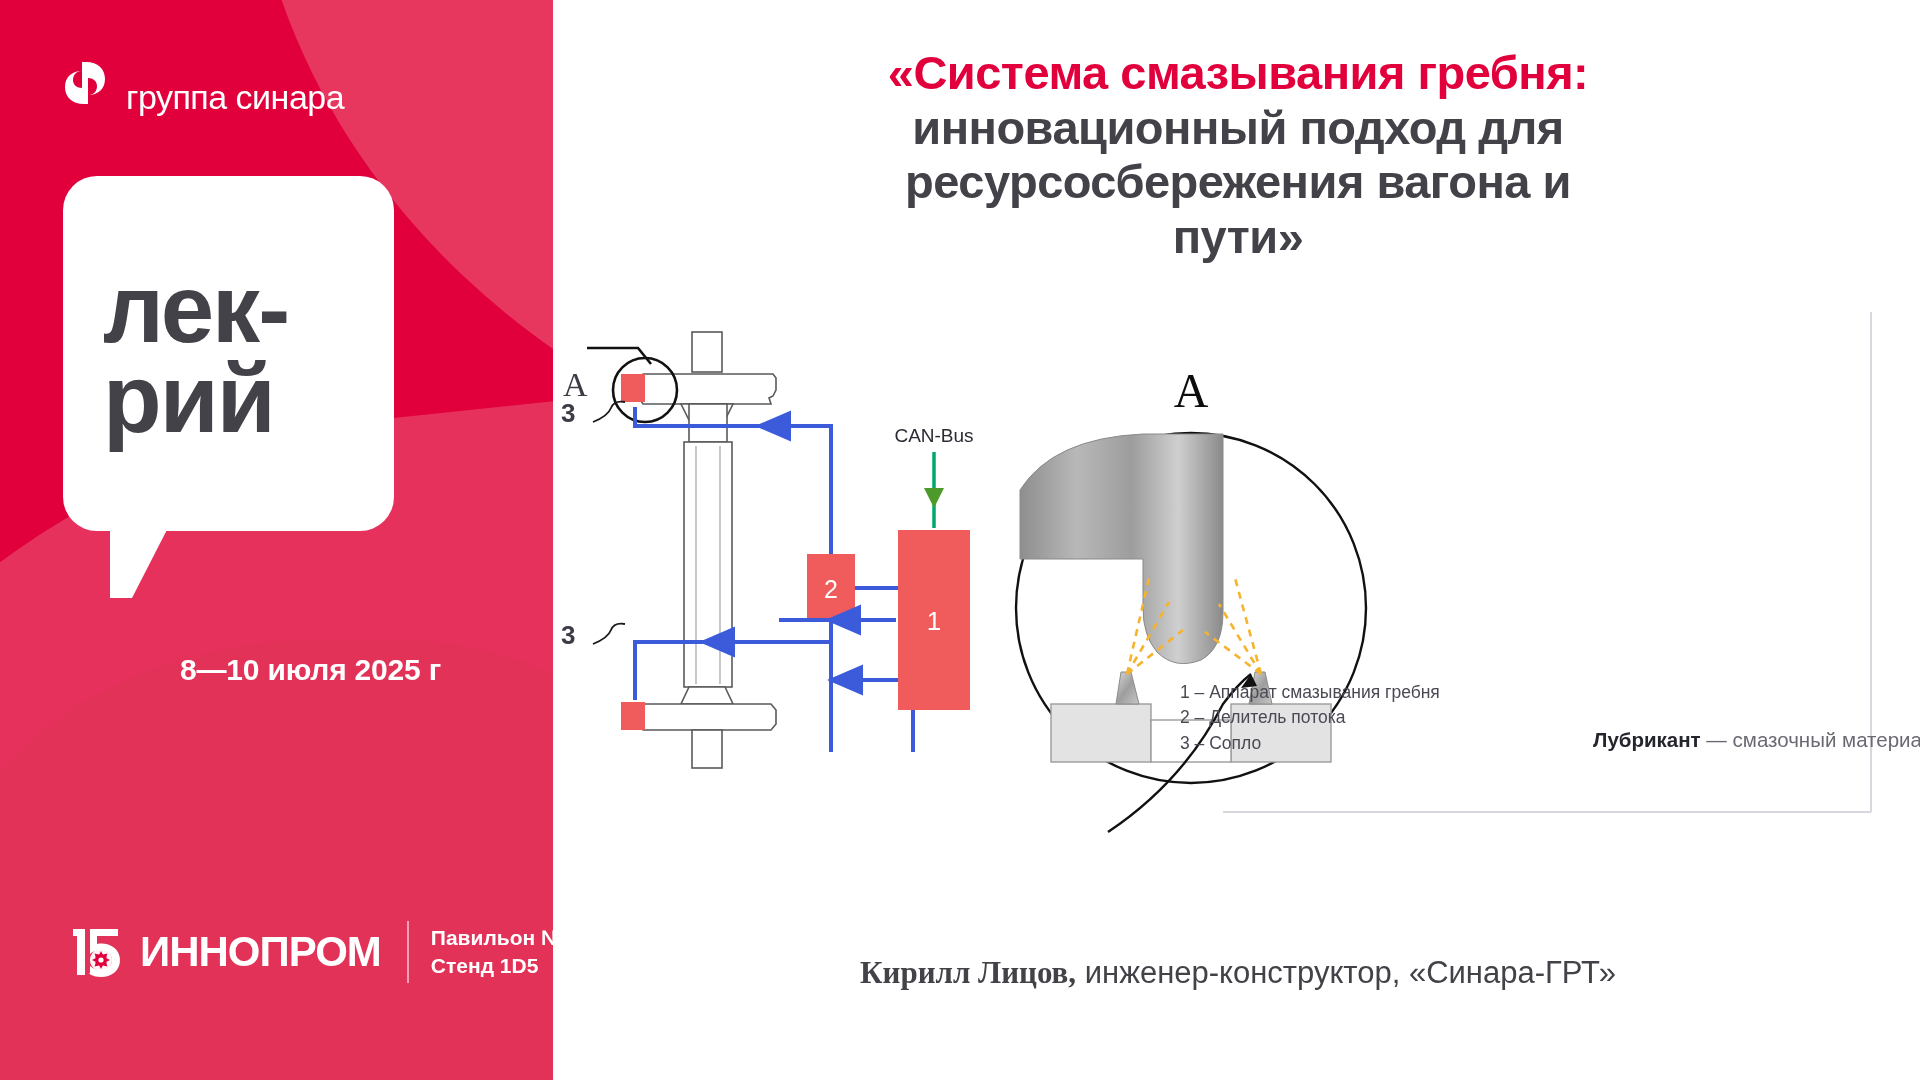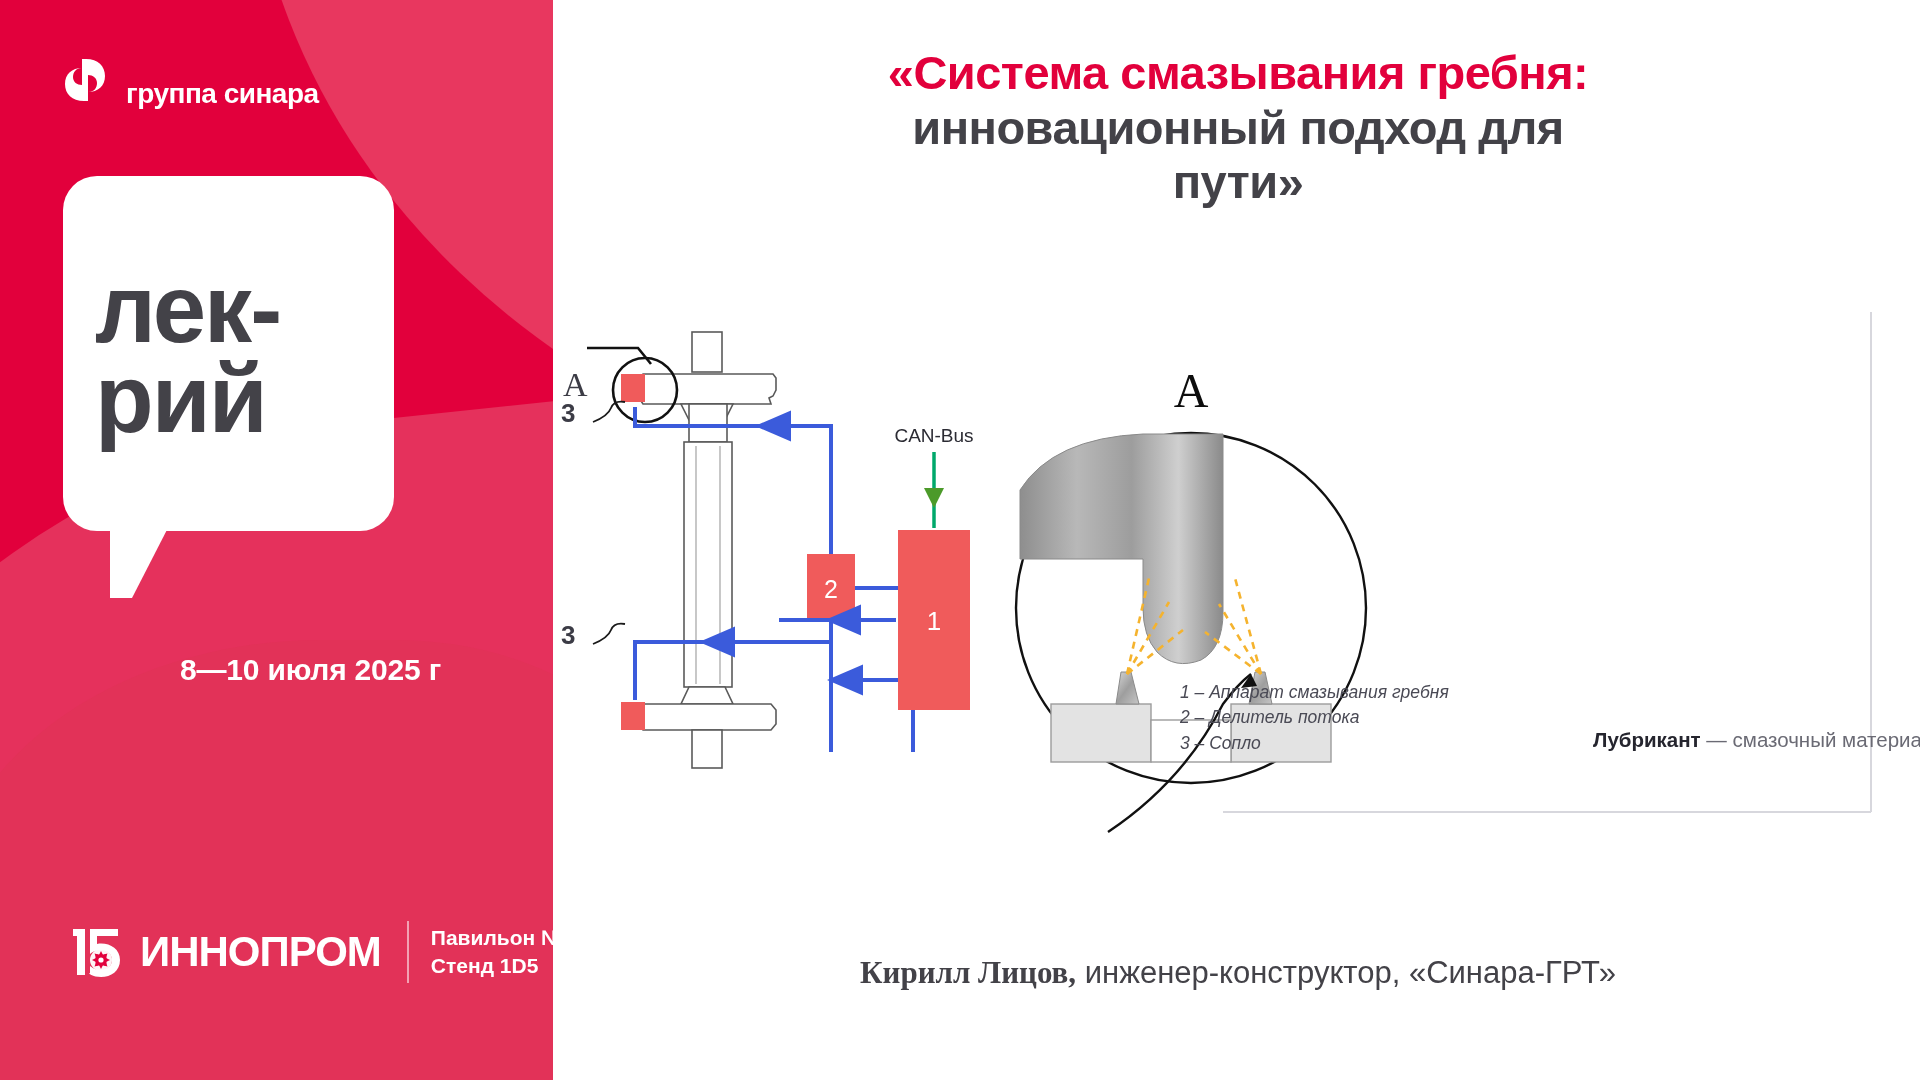--- a/index.html
+++ b/index.html
@@ -50,22 +50,22 @@
   
   #sinara-logo {
     position: absolute;
     left: 62px; top: 52px;
     display: flex; align-items: center; gap: 18px;
     z-index: 6;
   }
   #sinara-mark { width: 46px; height: 48px; display: block; }
   #sinara-wordmark {
     color: #ffffff;
-    font-size: 28px;
-    font-weight: 700;
+    font-size: 34px;
+    font-weight: 400;
     letter-spacing: -0.5px;
     line-height: 1;
     white-space: nowrap;
     margin-top: 28px;
   }
 
   
   #bubble {
     position: absolute;
     left: 63px; top: 176px;
@@ -82,21 +82,21 @@
     border-right: 40px solid transparent;
     border-top: 78px solid #ffffff;
     z-index: 5;
   }
   #bubble-text {
     position: absolute;
     left: 63px; top: 176px;
     width: 354px; height: 355px;
     display: flex; flex-direction: column;
     align-items: flex-start; justify-content: center;
-    padding-left: 32px;
+    padding-left: 40px;
     box-sizing: border-box;
     color: #434248;
     font-size: 96px;
     font-weight: 700;
     line-height: 0.93;
     letter-spacing: -2px;
     z-index: 6;
   }
   #bubble-text span { display: block; }
 
@@ -176,21 +176,20 @@
     color: #3c3c46;
     font-family: "Liberation Sans", sans-serif;
   }
 
   #legend-list {
     position: absolute;
     left: 597px; top: 368px;
     color: #4a4a55;
     font-size: 17.5px;
     line-height: 1.45;
-    font-style: italic;
   }
   #legend-list div { white-space: nowrap; }
 
   #lubricant-caption {
     position: absolute;
     left: 1010px; top: 416px;
     white-space: nowrap;
     font-size: 20.5px;
     color: #6a6a74;
   }
@@ -267,20 +266,21 @@
       <span>Павильон №5</span>
       <span>Стенд 1D5</span>
     </div>
   </div>
 
   <div id="right-panel">
 
     <div id="title-block">
       <span id="title-line-1">«Система смазывания гребня:</span>
       <span id="title-rest">инновационный подход для</span>
+      <span id="title-rest">ресурсосбережения вагона и</span>
       <span id="title-rest">пути»</span>
     </div>
 
     <div id="figure-area">
 
       <svg id="diagram-svg" width="1320" height="620" viewBox="0 0 1320 620">
         <defs>
           <linearGradient id="flangeGrad" x1="0" y1="0" x2="1" y2="0">
             <stop offset="0%" stop-color="#8e8e8e"></stop>
             <stop offset="28%" stop-color="#b8b8b8"></stop>

